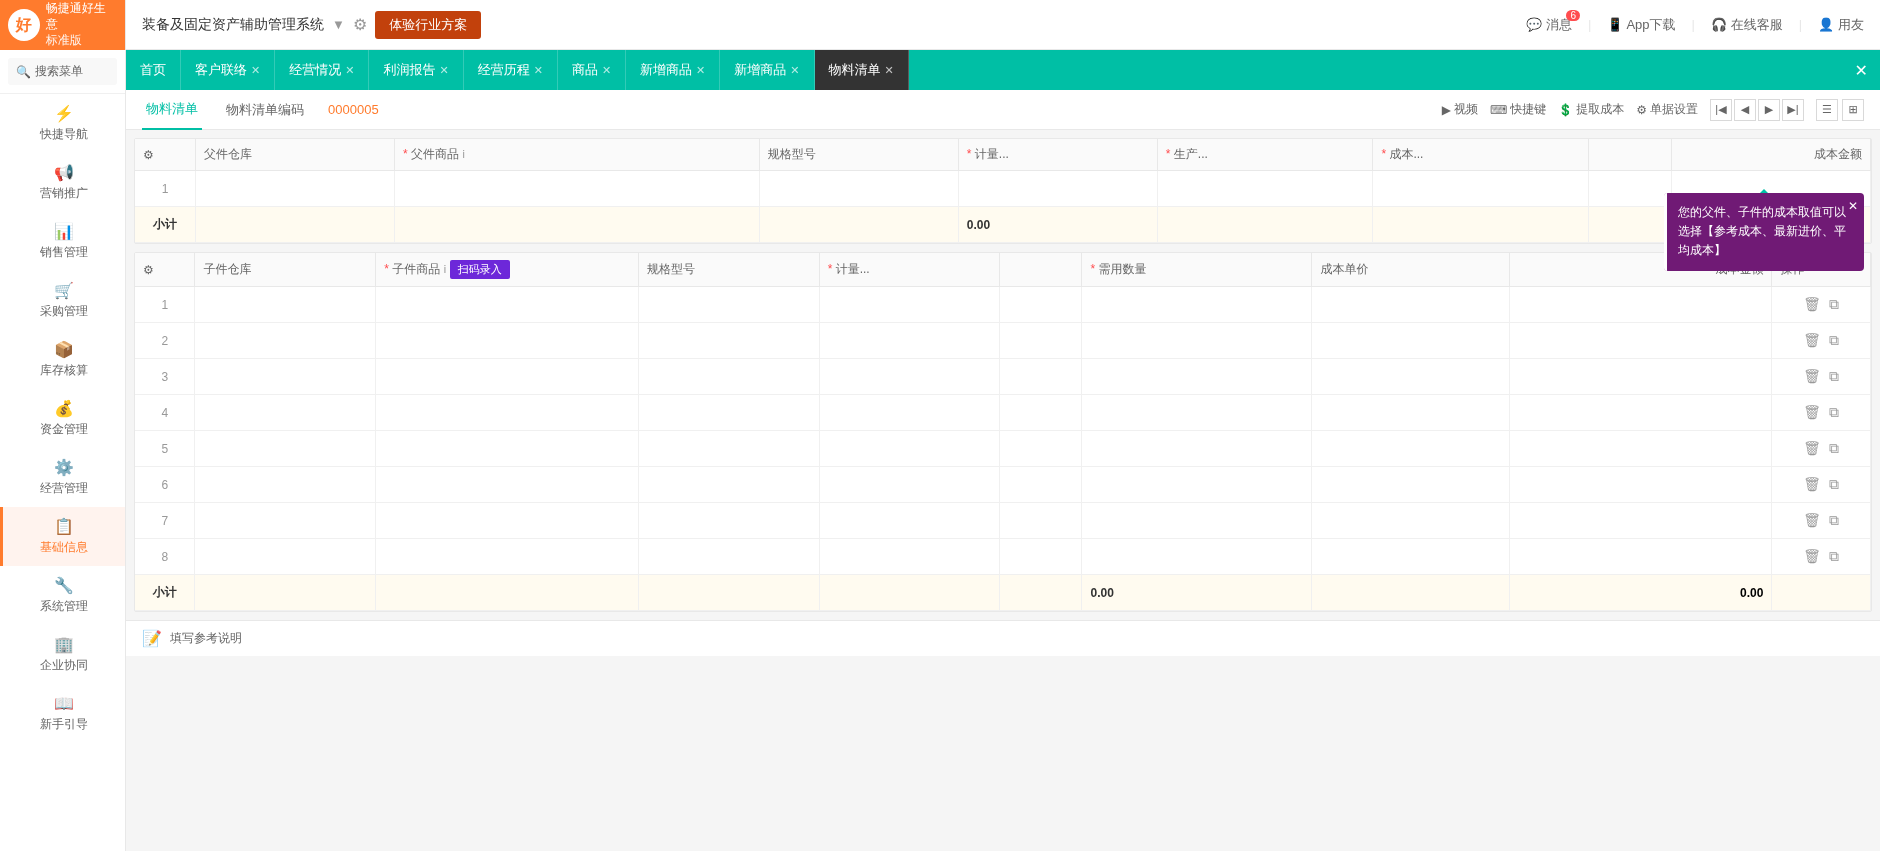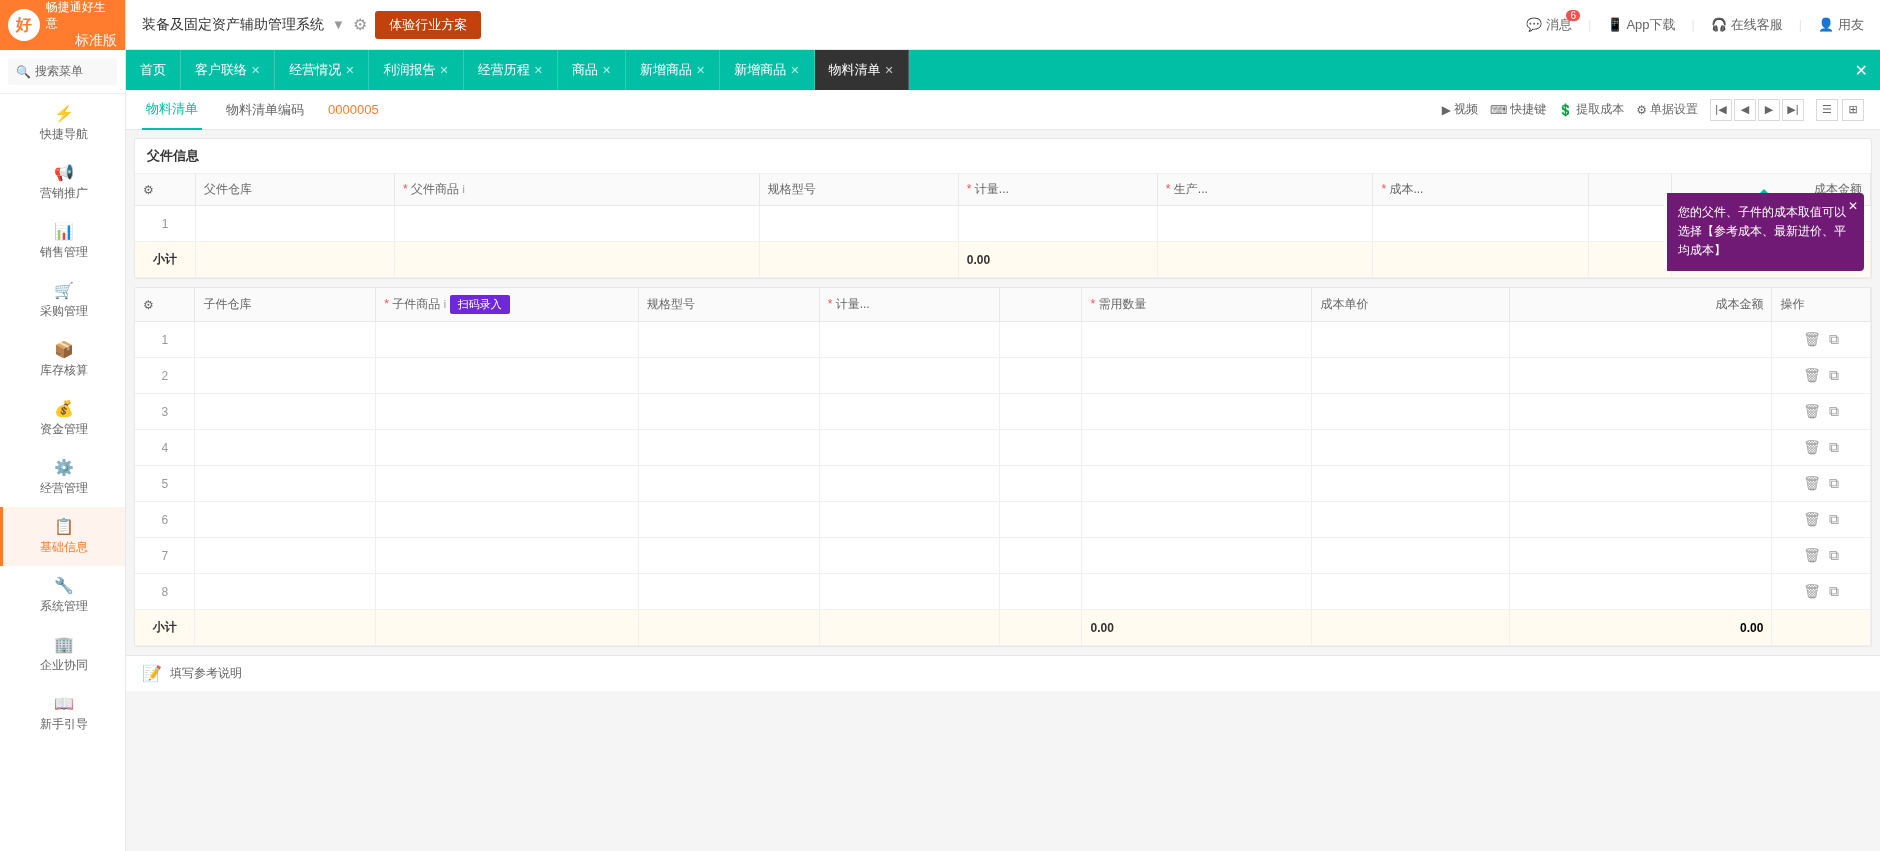--- a/index.html
+++ b/index.html
@@ -26,21 +26,21 @@
     .sidebar-logo .logo-icon {
       width: 32px; height: 32px;
       background: #fff;
       border-radius: 50%;
       display: flex; align-items: center; justify-content: center;
       color: #ff7b2d;
       font-size: 16px;
       font-weight: bold;
     }
     .sidebar-logo .logo-text { font-size: 12px; line-height: 1.3; color: #fff; }
-    .sidebar-logo .logo-sub { font-size: 14px; opacity: 0.9; text-align: right; }
+    .sidebar-logo .logo-sub { font-size: 12px; opacity: 0.9; }
     .sidebar-search {
       padding: 8px;
       border-bottom: 1px solid #f0f0f0;
     }
     .sidebar-search-btn {
       width: 100%;
       border: none;
       background: #f8f8f8;
       border-radius: 3px;
       padding: 5px 8px;
@@ -409,21 +409,20 @@
       </div>
     </div>
 
     <div class="tooltip-box" style="position:absolute; top:193px; right:16px; width:210px;">
       <div class="tooltip-bar"></div>
       <span>您的父件、子件的成本取值可以选择【参考成本、最新进价、平均成本】</span>
       <span class="tooltip-close">✕</span>
     </div>
 
     <div class="section" style="margin:8px; margin-bottom:0;">
-      <div class="section-title">父件信息</div>
       <table class="data-table">
         <thead>
           <tr>
             <th class="gear-col">⚙</th>
             <th style="width:120px;">父件仓库</th>
             <th style="width:220px;"><span class="required">*</span> 父件商品 <span class="info-icon">ℹ</span></th>
             <th style="width:120px;">规格型号</th>
             <th style="width:120px;"><span class="required">*</span> 计量...</th>
             <th style="width:130px;"><span class="required">*</span> 生产...</th>
             <th style="width:130px;"><span class="required">*</span> 成本...</th>

